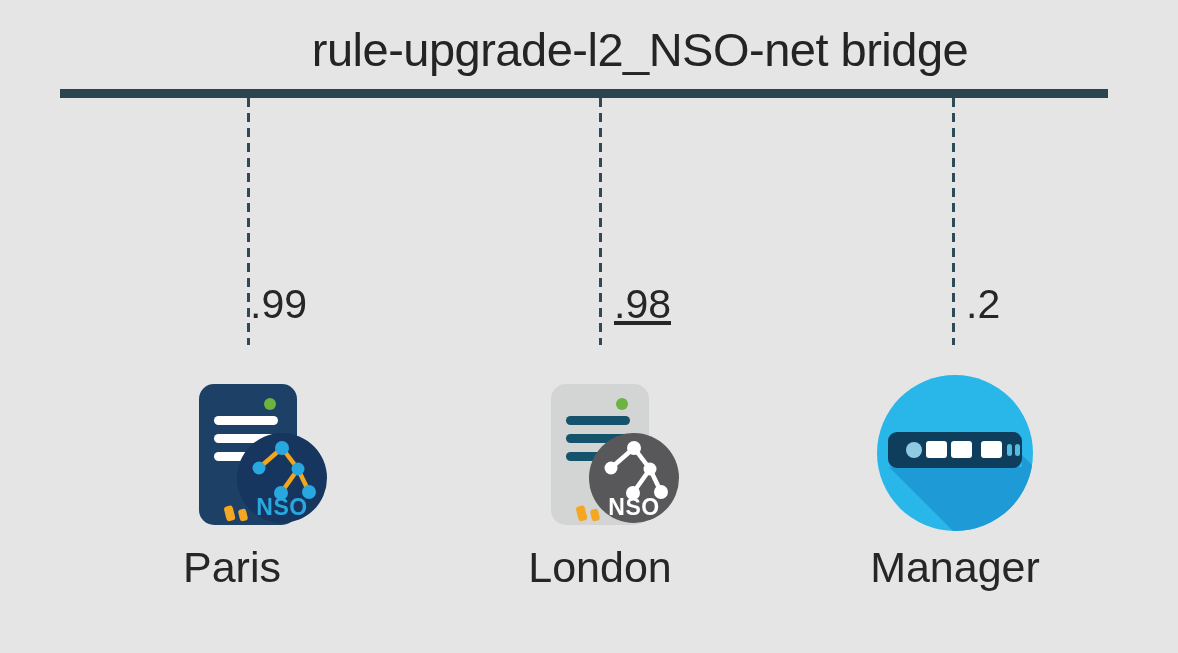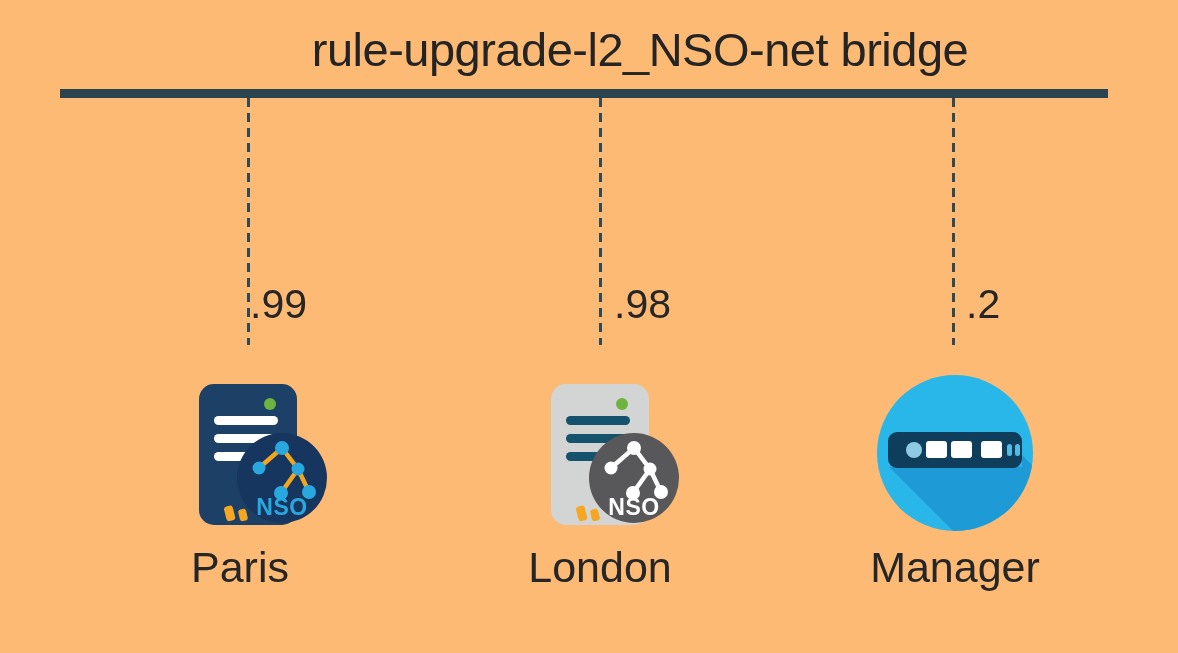--- a/index.html
+++ b/index.html
@@ -1,21 +1,21 @@
 <!DOCTYPE html>
 <html><head>
 <meta charset="utf-8">
 <style>
   html, body { margin: 0; padding: 0; background: #ffffff; }
   body { font-family: "Liberation Sans", sans-serif; }
   .canvas {
     position: relative;
     width: 1178px;
     height: 653px;
-    background: #fdba74;
+    background: #e5e5e5;
     overflow: hidden;
   }
   .title {
     position: absolute;
     top: 22px;
     left: 640px;
     transform: translateX(-50%);
     font-size: 47px;
     color: #242424;
     white-space: nowrap;
@@ -44,35 +44,35 @@
   .connector.c1 { left: 599px; }
   .connector.c2 { left: 952px; }
   .addr {
     position: absolute;
     top: 281px;
     font-size: 41px;
     color: #262626;
     white-space: nowrap;
   }
   .addr.a0 { left: 250px; }
-  .addr.a1 { left: 614px; }
+  .addr.a1 { left: 614px; text-decoration: underline; }
   .addr.a2 { left: 966px; }
   .node-icon { position: absolute; }
   .icon-paris   { left: 195px; top: 379px; }
   .icon-london  { left: 547px; top: 379px; }
   .icon-manager { left: 875px; top: 373px; }
   .node-label {
     position: absolute;
     top: 543px;
     transform: translateX(-50%);
     font-size: 43px;
     color: #262626;
     white-space: nowrap;
   }
-  .node-label.n0 { left: 240px; }
+  .node-label.n0 { left: 232px; }
   .node-label.n1 { left: 600px; }
   .node-label.n2 { left: 955px; }
   .nso-badge-text {
     font-family: "Liberation Sans", sans-serif;
     font-size: 23px;
     font-weight: bold;
     letter-spacing: 0.5px;
   }
 </style>
 </head>

